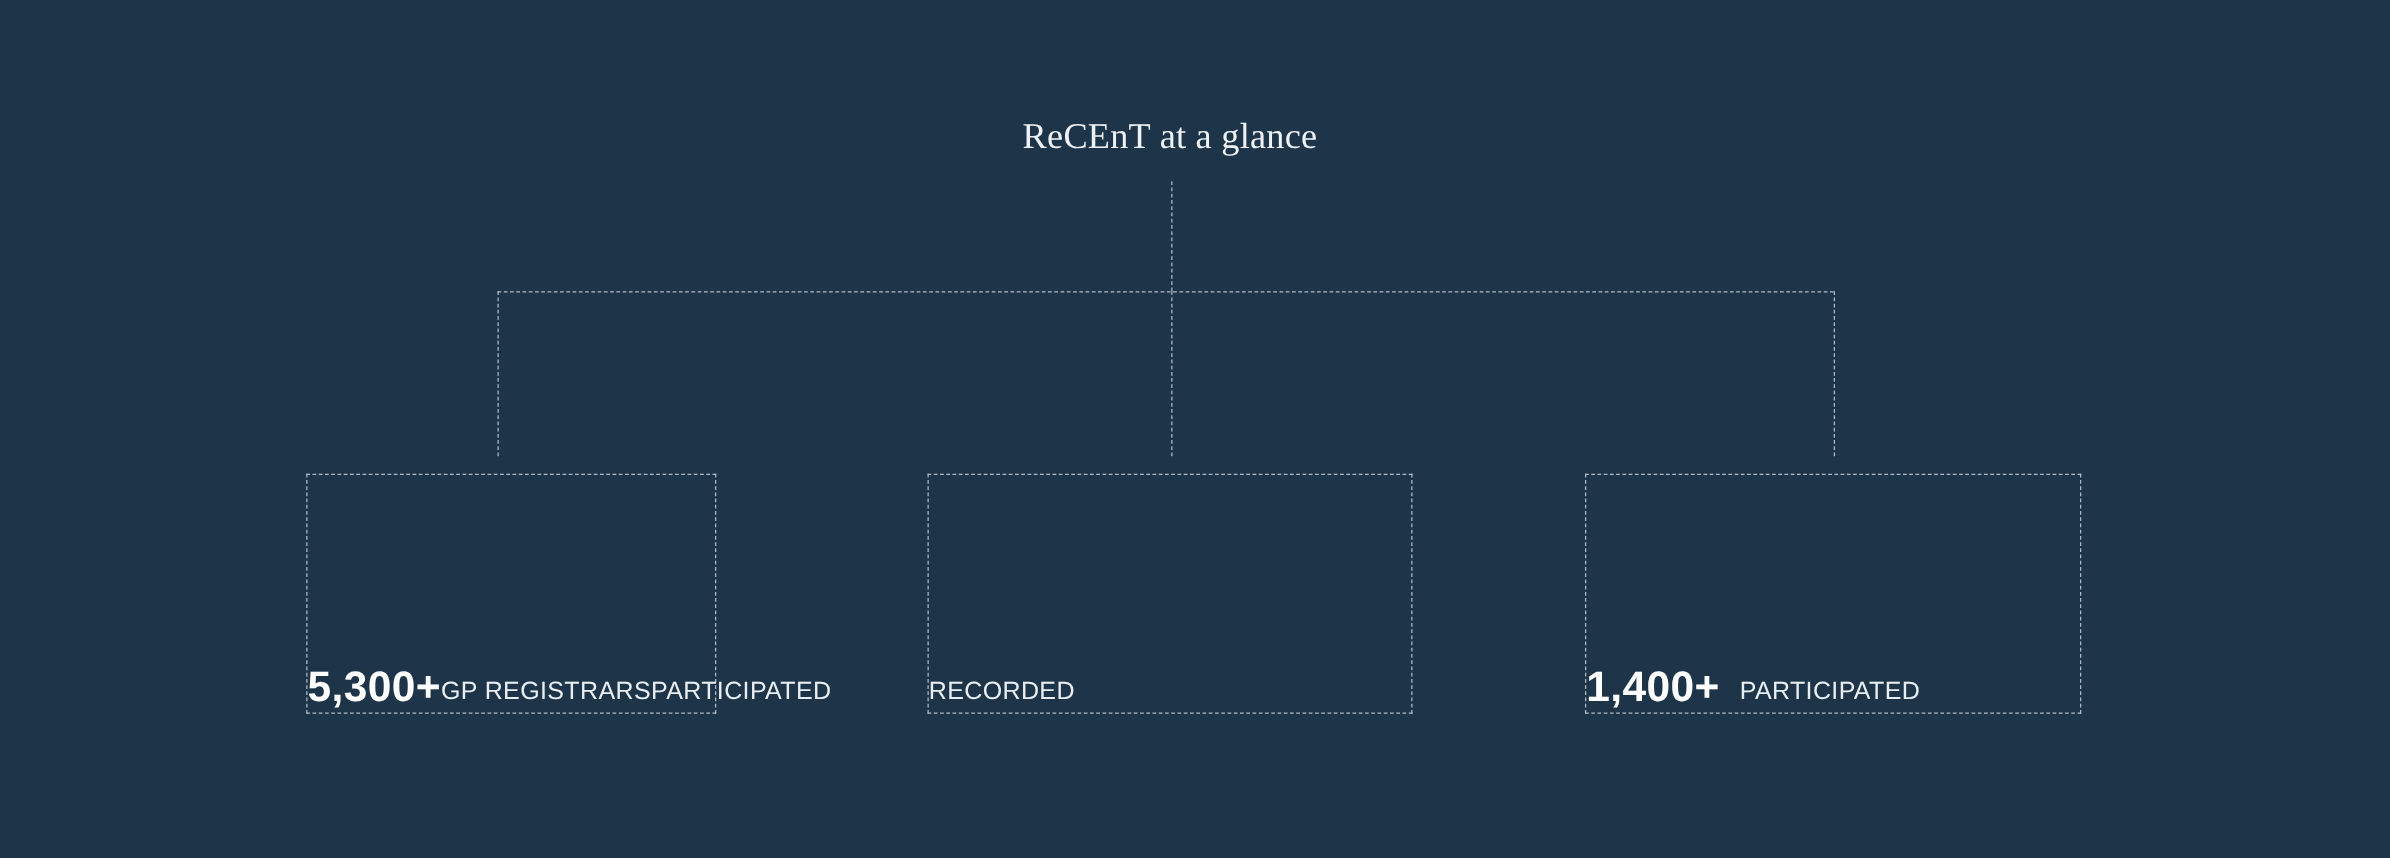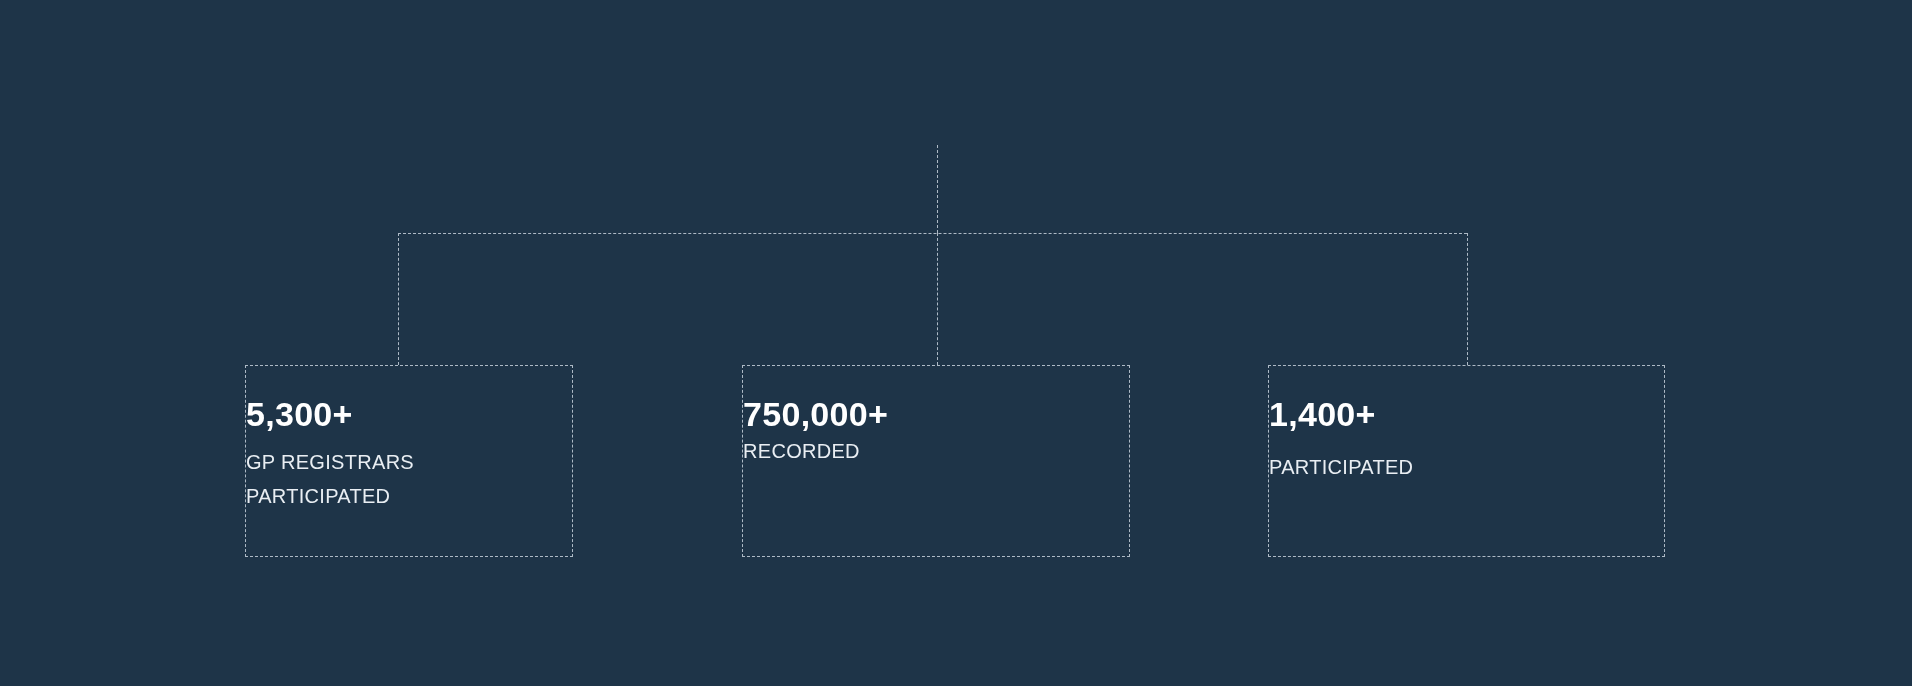--- a/index.html
+++ b/index.html
@@ -50,27 +50,27 @@
 
   .vline-title    { left: 937px; top: 145px;  height: 88px; }
   .hline-bus      { left: 398px; top: 233px;  width: 1069px; }
   .vline-left     { left: 398px; top: 233px;  height: 132px; }
   .vline-center   { left: 937px; top: 233px;  height: 132px; }
   .vline-right    { left: 1467px; top: 233px; height: 132px; }
 
   
   .card {
     position: absolute;
-    top: 365px;
+    top: 379px;
     height: 192px;
     border: 1px dashed #aebac6;
     box-sizing: border-box;
     display: flex;
-    flex-direction: column;
-    align-items: flex-start;
+    flex-direction: row;
+    align-items: flex-end;
     justify-content: flex-start;
     padding-top: 28px;
   }
   .card-1 { left: 245px;  width: 328px; }
   .card-2 { left: 742px;  width: 388px; }
   .card-3 { left: 1268px; width: 397px; gap: 16px; }
 
   .stat-value {
     font-family: "Liberation Sans", sans-serif;
     font-weight: bold;
@@ -91,35 +91,35 @@
     white-space: nowrap;
     text-align: center;
   }
   .stat-label.line-1 { margin-top: 11px; }
 </style>
 </head>
 <body>
 
 <div id="stage">
 
+  <div class="title">ReCEnT at a glance</div>
 
   <div class="vline vline-title"></div>
   <div class="hline hline-bus"></div>
   <div class="vline vline-left"></div>
   <div class="vline vline-center"></div>
   <div class="vline vline-right"></div>
 
   <div class="card card-1">
     <div class="stat-value">5,300+</div>
     <div class="stat-label line-1">GP REGISTRARS</div>
     <div class="stat-label">PARTICIPATED</div>
   </div>
 
   <div class="card card-2">
-    <div class="stat-value">750,000+</div>
     <div class="stat-label">RECORDED</div>
   </div>
 
   <div class="card card-3">
     <div class="stat-value">1,400+</div>
     <div class="stat-label">PARTICIPATED</div>
   </div>
 
 </div>
 

